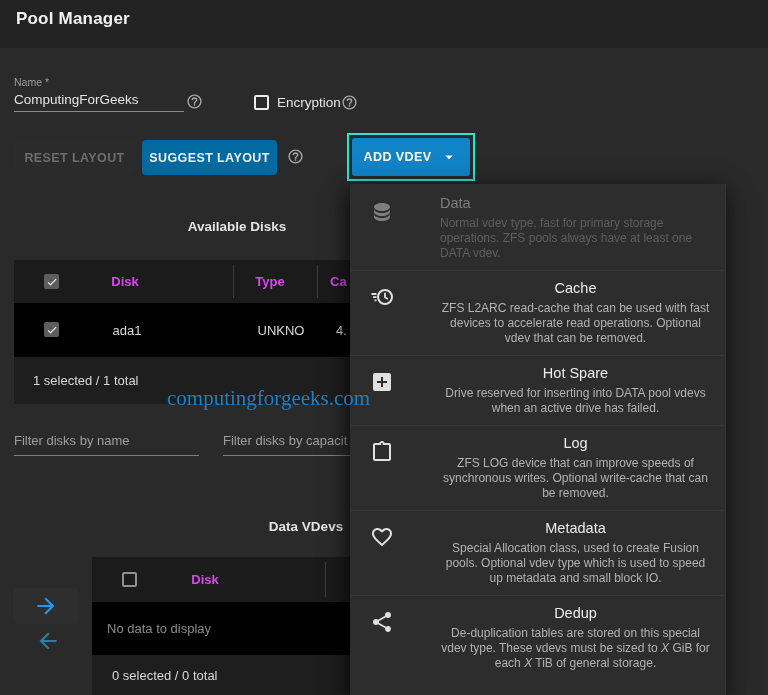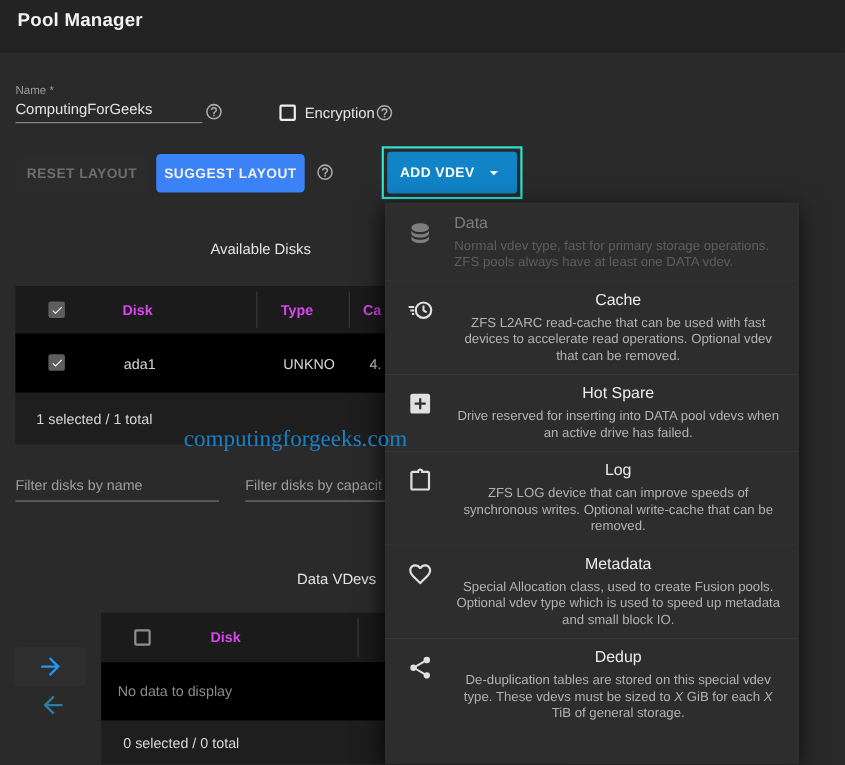--- a/index.html
+++ b/index.html
@@ -21,26 +21,26 @@
   .cb { border-radius:2px; }
   .cb-checked { width:15px; height:15px; background:#5e5e5e; display:flex; align-items:center; justify-content:center; }
   .cb-checked svg { width:12px; height:12px; color:#ffffff; }
   .cb-unchecked { width:15px; height:15px; border:2px solid #909090; background:transparent; }
   .cb-light { border-color:#ededed; }
   .enc-label { font-size:13.5px; color:#e4e4e4; }
 
   
   .btn { display:flex; align-items:center; justify-content:center; font-size:12.5px; font-weight:700; letter-spacing:.4px; border-radius:4px; cursor:pointer; }
   .btn-disabled { background:#2b2b2b; color:#6d6d6d; }
-  .btn-gray { background:#3b82f6; color:#f0f0f0; }
+  .btn-gray { background:#0369a1; color:#f0f0f0; }
   .btn-primary { background:#1183c7; color:#ffffff; border-radius:3px; gap:9px; }
   .btn-primary .caret { width:18px; height:18px; display:inline-flex; color:#fff; }
   .highlight-box { border:2px solid #2ee2d2; }
 
-  .section-title { font-size:13.5px; font-weight:400; color:#e3e3e3; white-space:nowrap; }
+  .section-title { font-size:13.5px; font-weight:700; color:#e3e3e3; white-space:nowrap; }
   .centered { transform:translateX(-50%); }
   .tbl-header { position:relative; background:#1b1b1b; }
   .tbl-row { position:relative; background:#000000; }
   .tbl-footer { background:#1e1e1e; display:flex; align-items:center; font-size:13px; color:#d8d8d8; }
   .th { font-size:13px; font-weight:700; color:#d946ef; white-space:nowrap; }
   .td { font-size:13px; color:#d8d8d8; white-space:nowrap; }
   .vsep { width:1px; background:#3d3d3d; }
   .empty-text { font-size:13px; color:#8a8a8a; }
 
   
@@ -53,21 +53,21 @@
   .arrow-right-btn { background:#2e2e2e; color:#2196f3; }
   .arrow-left-btn { color:#2c7da0; }
 
   
   .vdev-menu { left:350px; top:184px; width:376px; height:511px; background:#2d2d2d; z-index:20; box-shadow:0 8px 24px rgba(0,0,0,.55), -4px 4px 16px rgba(0,0,0,.35); padding-top:2px; overflow:hidden; border-right:1px solid #353535; }
   .menu-item { display:flex; padding:9px 14px 9px 0; cursor:pointer; }
   .menu-item + .menu-item { border-top:1px solid rgba(255,255,255,.05);text-align:center; }
   .mi-icon-col { width:63px; flex:none; display:flex; justify-content:center; padding-top:5px; }
   .mi-icon { width:24px; height:24px; color:#e0e0e0; display:inline-flex; }
   .mi-icon svg { width:100%; height:100%; }
-  .mi-text { flex:1; }
+  .mi-text { flex:1;margin-left:27px; }
   .mi-title { font-size:14.5px; color:#ececec; margin-bottom:5px; }
   .mi-desc { font-size:12px; line-height:15px; color:#b2b2b2; max-width:302px; }
   .menu-item.disabled .mi-title { color:#7e7e7e; }
   .menu-item.disabled .mi-desc { color:#5e5e5e; }
   .menu-item.disabled .mi-icon { color:#7e7e7e; }
 
   
   .watermark { left:167px; top:386px; z-index:40; font-family:"Liberation Serif", serif; font-size:21px; color:#1c80c4; white-space:nowrap; }
 </style>
 </head>

